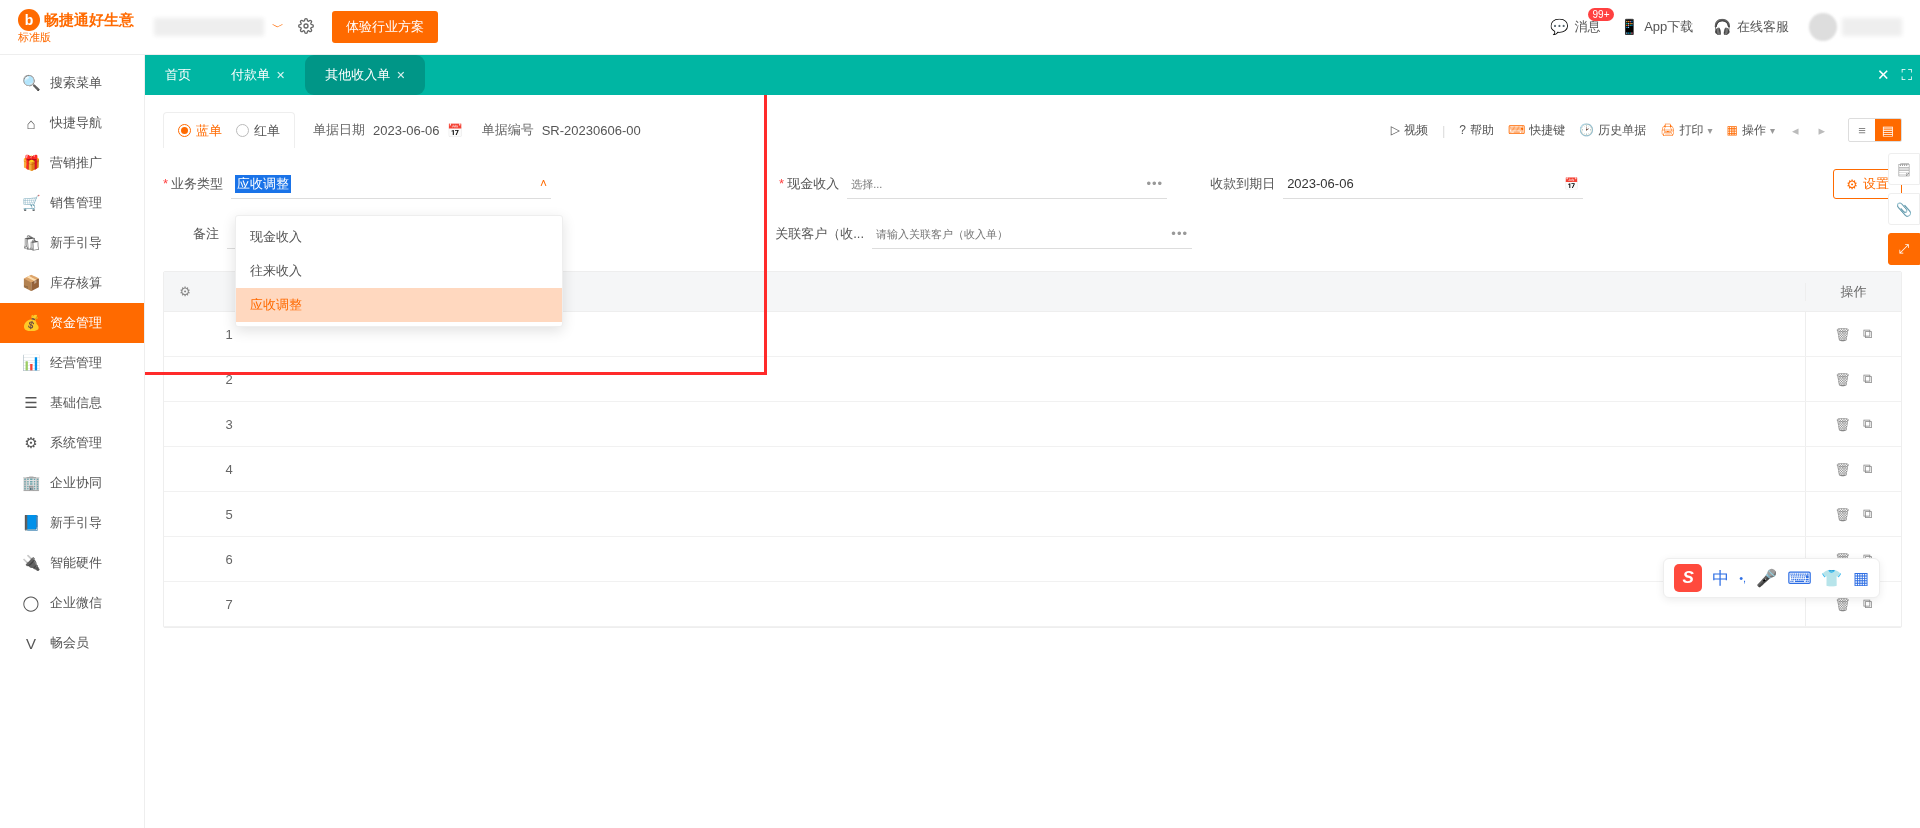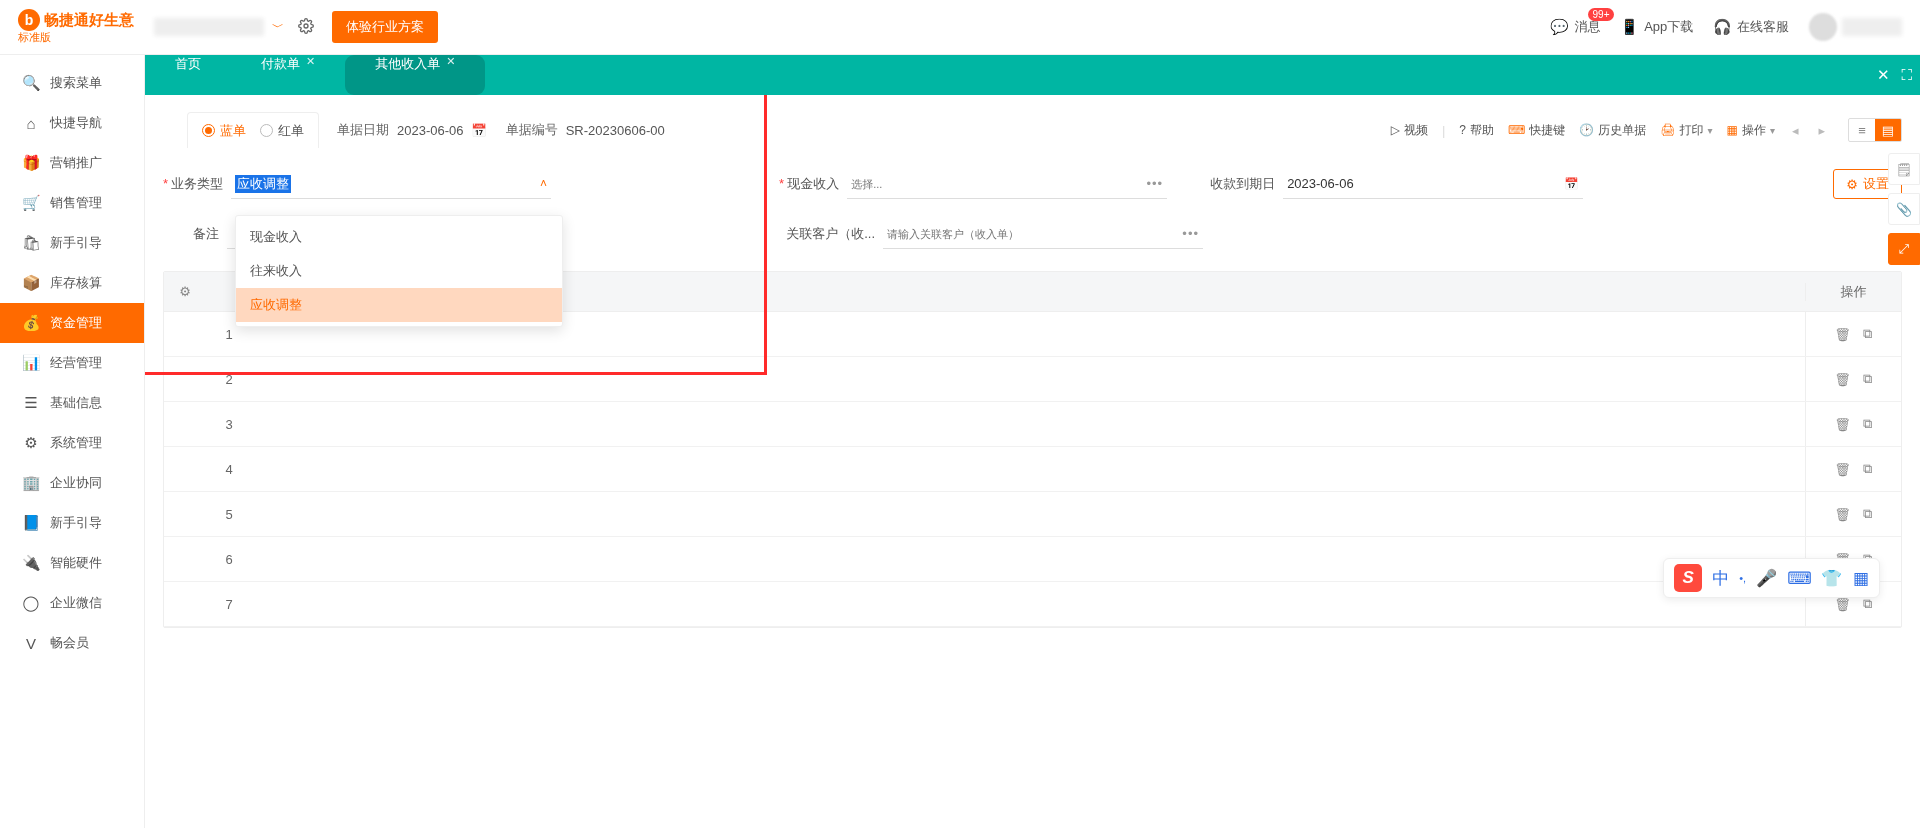--- a/index.html
+++ b/index.html
@@ -31,31 +31,31 @@
 
 
 .sidebar { width: 145px; background: #fff; border-right: 1px solid #eee; padding-top: 8px; }
 .side-item { display: flex; align-items: center; gap: 10px; height: 40px; padding-left: 22px; color: #555; cursor: pointer; }
 .side-item.active { background: #ff6a00; color: #fff; }
 .side-icon { width: 18px; text-align: center; font-size: 15px; }
 
 
 .main { flex: 1; display: flex; flex-direction: column; min-width: 0; position: relative; }
 .tabs-bar { height: 40px; background: #00b6a3; display: flex; align-items: center; padding-left: 0; position: relative; }
-.tab { height: 40px; display: flex; align-items: flex-start; padding: 0 30px; color: #fff; cursor: pointer; gap: 6px; }
+.tab { height: 40px; display: flex; align-items: center; padding: 0 20px; color: #fff; cursor: pointer; gap: 6px; }
 .tab.active { background: #009687; border-radius: 9px; }
 .tab-close { font-size: 11px; opacity: .85; }
 .tabs-right { position: absolute; right: 8px; display: flex; align-items: center; gap: 12px; color: #fff; }
 .tabs-right span { cursor: pointer; font-size: 15px; }
 
 .content { flex: 1; overflow: auto; background: #fff; padding: 14px 18px 0 18px; position: relative; }
 
 
 .action-bar { display: flex; align-items: center; height: 42px; }
-.radio-group { display: flex; align-items: center; gap: 14px; border: 1px solid #eee; border-bottom: none; height: 36px; padding: 0 14px; border-radius: 4px 4px 0 0; background: #fff; margin-left: 24px; }
+.radio-group { display: flex; align-items: center; gap: 14px; border: 1px solid #eee; border-bottom: none; height: 36px; padding: 0 14px; border-radius: 4px 4px 0 0; background: #fff; }
 .radio { display: flex; align-items: center; gap: 5px; cursor: pointer; color: #555; }
 .radio-dot { width: 13px; height: 13px; border: 1px solid #bbb; border-radius: 50%; position: relative; }
 .radio.sel .radio-dot { border-color: #ff6a00; }
 .radio.sel .radio-dot::after { content: ""; position: absolute; inset: 2px; background: #ff6a00; border-radius: 50%; }
 .radio.sel { color: #ff6a00; }
 .meta-field { display: flex; align-items: center; gap: 8px; margin-left: 18px; color: #555; }
 .meta-label { color: #666; }
 .cal-icon { color: #ff6a00; }
 .action-spacer { flex: 1; }
 .tool-row { display: flex; align-items: center; gap: 14px; color: #555; }
@@ -71,21 +71,21 @@
 .ff { display: flex; align-items: center; gap: 8px; }
 .req { color: #ff4040; margin-right: 3px; }
 .ff-label { color: #555; min-width: 56px; text-align: right; }
 .ff-input { width: 320px; height: 30px; border: none; border-bottom: 1px solid #ddd; position: relative; display: flex; align-items: center; padding: 0 4px; }
 .ff-input input { border: none; outline: none; width: 100%; font-size: 11px; background: transparent; }
 .ff-input .tail { position: absolute; right: 4px; color: #ff6a00; cursor: pointer; font-size: 12px; }
 .ff-input .tail-dots { position: absolute; right: 4px; color: #999; cursor: pointer; letter-spacing: 1px; }
 .sel-text { background: #1a73e8; color: #fff; padding: 0 2px; }
 .settings-btn { margin-left: auto; border: 1px solid #ff6a00; color: #ff6a00; background: #fff; height: 30px; padding: 0 12px; border-radius: 3px; cursor: pointer; display: flex; align-items: center; gap: 5px; font-size: 13px; }
 
-.form-row2 { display: flex; align-items: flex-end; gap: 28px; margin-top: 20px; }
+.form-row2 { display: flex; align-items: flex-end; gap: 17px; margin-top: 20px; }
 
 
 .dropdown { position: absolute; top: 46px; left: 0; width: 328px; background: #fff; border: 1px solid #eee; box-shadow: 0 4px 14px rgba(0,0,0,.12); border-radius: 3px; z-index: 50; padding: 4px 0; }
 .dd-item { padding: 8px 14px; cursor: pointer; color: #555; }
 .dd-item.hl { background: #ffd8bf; color: #ff6a00; }
 
 
 .red-box { position: absolute; border: 3px solid #ff2a2a; pointer-events: none; z-index: 60; }
 
 

